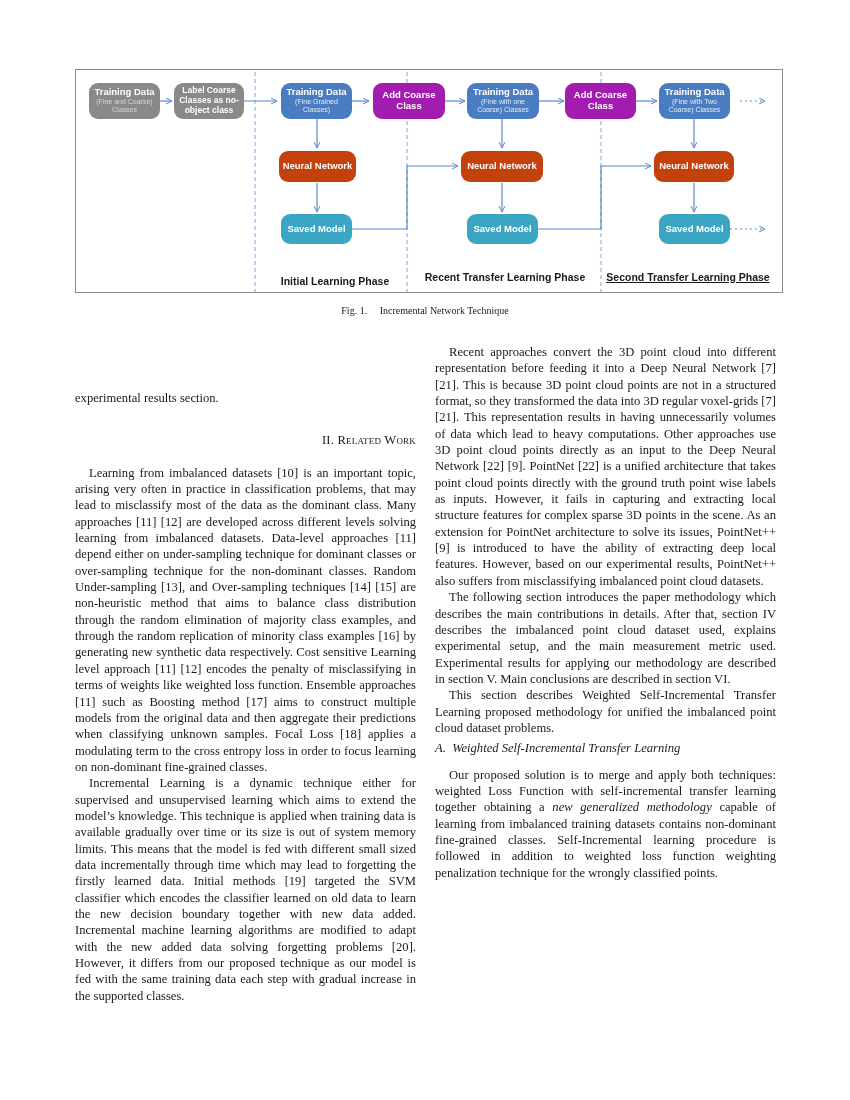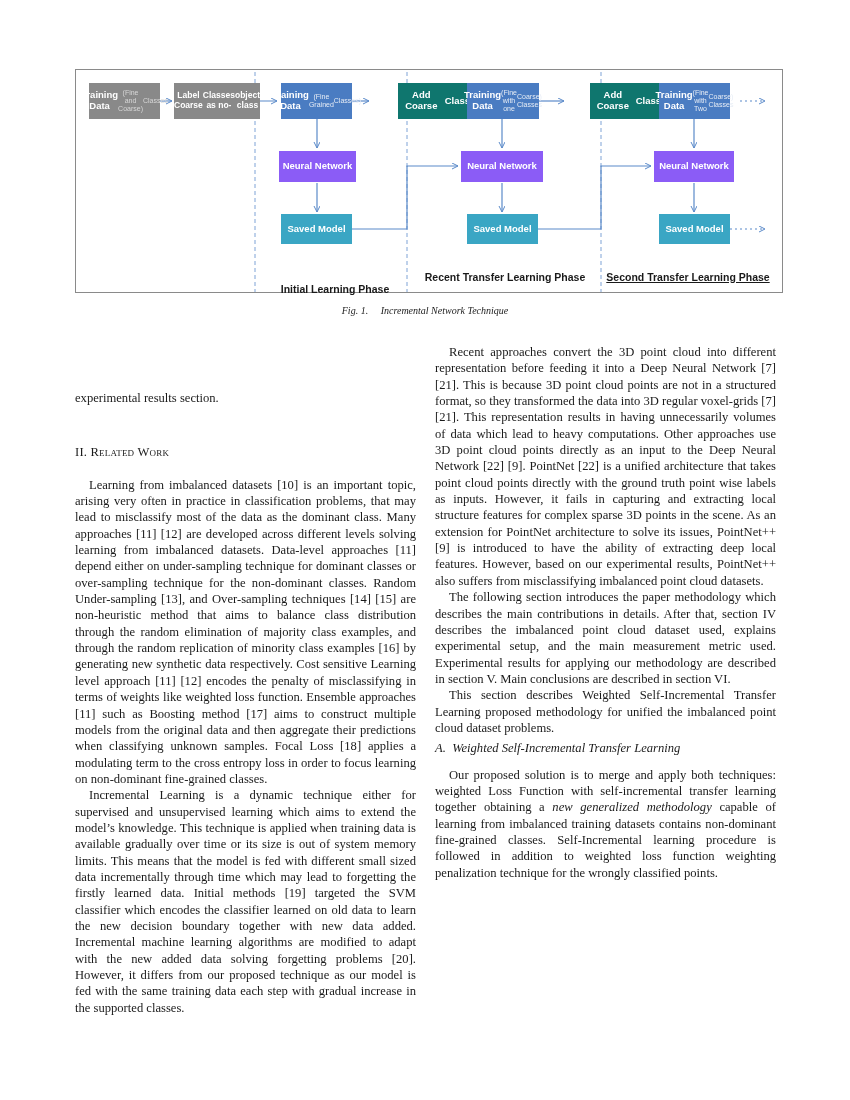--- a/index.html
+++ b/index.html
@@ -1,41 +1,41 @@
 <!DOCTYPE html>
 <html><head>
   <meta charset="utf-8">
   <style>
     html, body { margin: 0; padding: 0; background: #ffffff; }
     body { width: 850px; height: 1100px; position: relative; overflow: hidden; font-family: "Liberation Serif", "DejaVu Serif", serif; color: #1a1a1a; }
 
     
     .figure-frame { position: absolute; left: 75px; top: 69px; width: 708px; height: 224px; border: 1px solid #8a8a8a; box-sizing: border-box; background: #fff; }
     .fig-svg { position: absolute; left: 0; top: 0; width: 850px; height: 300px; }
-    .box { position: absolute; box-sizing: border-box; color: #fff; font-family: "Liberation Sans", "DejaVu Sans", sans-serif; text-align: center; display: flex; justify-content: center; align-items: center; line-height: 1.15; }
+    .box { position: absolute; box-sizing: border-box; color: #fff; font-family: "Liberation Sans", "DejaVu Sans", sans-serif; text-align: center; display: flex; flex-direction: column; justify-content: center; align-items: center; line-height: 1.15; border-radius: 9px; }
     .box .t { font-size: 9.5px; font-weight: bold; }
     .box .s { font-size: 7px; color: #e6ecf5; }
     .box.gray { background: #898989; }
     .box.gray .s { color: #d7d7d7; }
     .box.blue { background: #4a7cc2; }
-    .box.red { background: #0f766e; margin-left: 25px; }
-    .box.green { background: #8b5cf6; }
+    .box.red { background: #a21caf; }
+    .box.green { background: #c2410c; }
     .box.teal { background: #3aa6c4; }
     .box.red .t, .box.green .t, .box.teal .t { font-size: 9.5px; }
     .phase-label { position: absolute; font-family: "Liberation Sans", "DejaVu Sans", sans-serif; font-weight: bold; font-size: 10.5px; color: #1a1a1a; white-space: nowrap; transform: translateX(-50%); }
     .caption { position: absolute; top: 305px; left: 0; width: 850px; text-align: center; font-size: 10px; color: #222; }
-    .caption span { margin: 0 5px; font-style: italic; }
+    .caption span { margin: 0 5px; }
 
     
     .col { position: absolute; top: 344px; width: 341px; font-size: 12.6px; line-height: 16.35px; text-align: justify; hyphens: manual; }
     .col-left { left: 75px; }
     .col-right { left: 435px; }
     .col p { margin: 0; text-indent: 14px; }
     .col p.noindent { text-indent: 0; margin-top: 46px; }
-    .sec-head { text-align: left; font-size: 12.6px; margin: 38px 0 16px 0; letter-spacing: 0.2px; font-variant: small-caps; }
+    .sec-head { text-align: right; font-size: 12.6px; margin: 26px 0 16px 0; letter-spacing: 0.2px; font-variant: small-caps; }
     .subsec-head { font-style: italic; margin: 4px 0 10px 0; font-size: 12.6px; }
   </style>
 </head>
 <body>
 
 <div class="figure-frame"></div>
 
 <svg class="fig-svg" viewBox="0 0 850 300" xmlns="http://www.w3.org/2000/svg">
   <defs>
     <marker id="arr" markerWidth="8" markerHeight="8" refX="6" refY="3" orient="auto" markerUnits="userSpaceOnUse">
@@ -72,21 +72,21 @@
     <line x1="730" y1="229" x2="765" y2="229" stroke-dasharray="2,3" marker-end="url(#arr)"></line>
   </g>
 </svg>
 
 <div class="box gray" style="left:89px;top:83px;width:71px;height:36px;">
   <div class="t">Training Data</div>
   <div class="s">(Fine and Coarse)</div>
   <div class="s">Classes</div>
 </div>
 
-<div class="box gray" style="left:174px;top:83px;width:86px;height:36px;">
+<div class="box gray" style="left:174px;top:83px;width:70px;height:36px;">
   <div class="t" style="font-size:8.5px">Label Coarse</div>
   <div class="t" style="font-size:8.5px">Classes as no-</div>
   <div class="t" style="font-size:8.5px">object class</div>
 </div>
 
 <div class="box blue" style="left:281px;top:83px;width:71px;height:36px;">
   <div class="t">Training Data</div>
   <div class="s">(Fine Grained</div>
   <div class="s">Classes)</div>
 </div>
@@ -126,21 +126,21 @@
 <div class="box teal" style="left:281px;top:214px;width:71px;height:30px;">
   <div class="t">Saved Model</div>
 </div>
 <div class="box teal" style="left:467px;top:214px;width:71px;height:30px;">
   <div class="t">Saved Model</div>
 </div>
 <div class="box teal" style="left:659px;top:214px;width:71px;height:30px;">
   <div class="t">Saved Model</div>
 </div>
 
-<div class="phase-label" style="left:335px;top:283px;">Initial Learning Phase</div>
+<div class="phase-label" style="left:335px;top:275px;">Initial Learning Phase</div>
 <div class="phase-label" style="left:505px;top:271px;">Recent Transfer Learning Phase</div>
 <div class="phase-label" style="left:688px;top:271px;text-decoration:underline;">Second Transfer Learning Phase</div>
 
 <div class="caption">
   <span>Fig. 1.</span>
   <span>Incremental Network Technique</span>
 </div>
 
 <div class="col col-left">
   <p class="noindent">experimental results section.</p>

